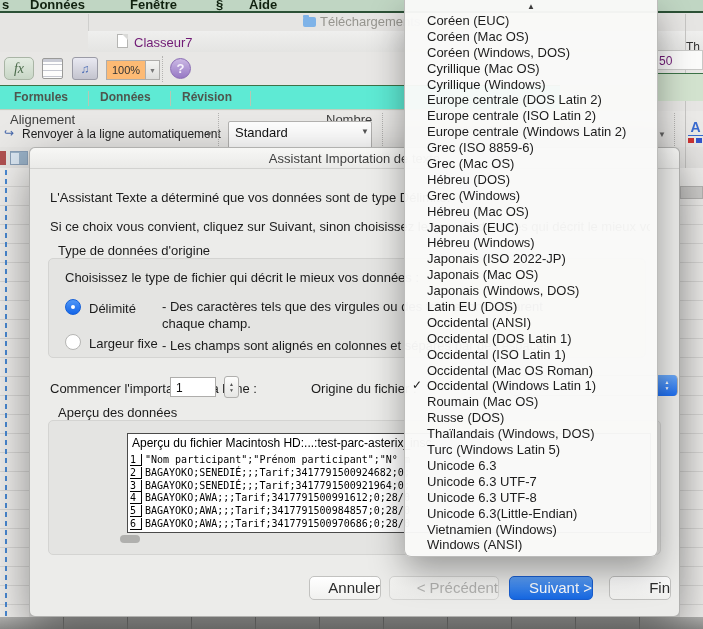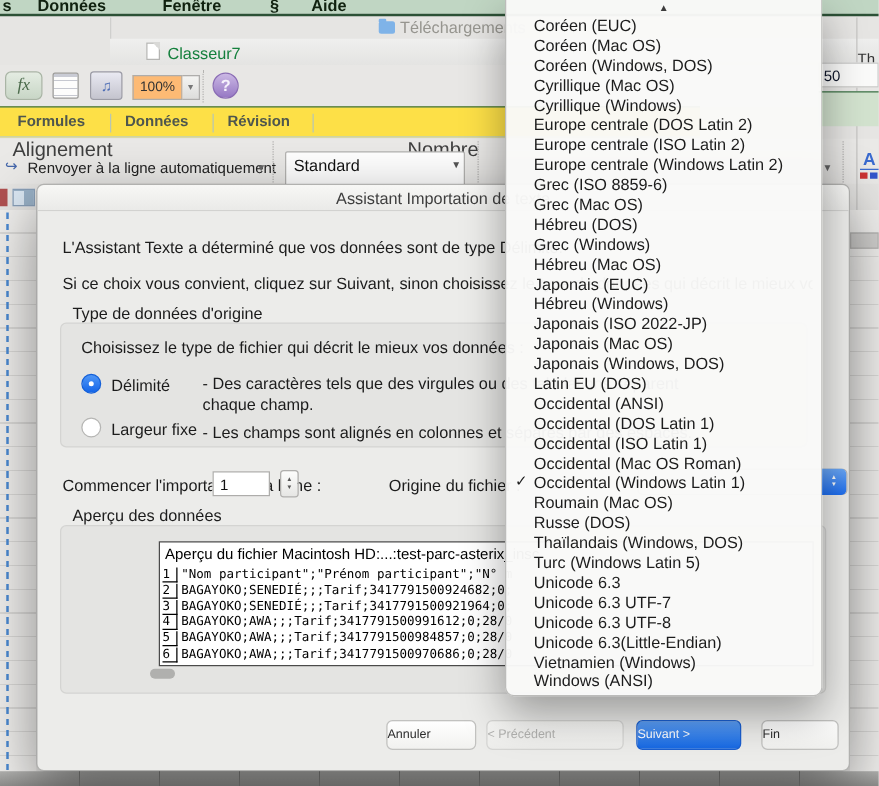--- a/index.html
+++ b/index.html
@@ -13,45 +13,45 @@
   .mb-item { position:absolute; top:-3px; font-size:13px; font-weight:bold; color:#10210f; }
 
   
   #finder-title { left:320px; top:14px; font-size:13px; color:#96958f; }
   #finder-folder { left:303px; top:17px; width:13px; height:10px; background:#7fb3e8; border-radius:2px; }
   #finder-folder:before { content:""; position:absolute; left:0; top:-2px; width:6px; height:3px; background:#7fb3e8; border-radius:1px; }
   #win-sep { left:88px; top:14px; width:1px; height:38px; background:#cfcfcd; }
   #classeur-bar { left:88px; top:31px; width:615px; height:21px; background:linear-gradient(#efefee,#e4e4e2); }
   #doc-icon { left:117px; top:34px; width:11px; height:14px; background:#fff; border:1px solid #b5b5b3; }
   #doc-icon:after { content:""; position:absolute; right:-1px; top:-1px; border:3px solid #d9d9d7; border-left-color:transparent; border-bottom-color:transparent; }
-  #classeur-title { left:134px; top:35px; font-size:13px; color:#15803d; }
+  #classeur-title { left:134px; top:35px; font-size:13px; color:#701a75; }
 
   
   #toolbar { left:0; top:52px; width:703px; height:33px; background:#e8e7e5; }
   #fx-btn { left:4px; top:57px; width:30px; height:23px; border:1px solid #a9b5a5; border-radius:5px;
     background:linear-gradient(#e4ece2,#c8d6c6); color:#4a6a4a; font-style:italic;
     font-family:"Liberation Serif",serif; font-size:14px; text-align:center; line-height:21px; }
   #sheet-icon { left:42px; top:58px; width:21px; height:21px; background:#fdfdfc; border:1px solid #9a9a98; border-radius:2px;
     background-image:linear-gradient(#c9cbd4 0 3px, transparent 3px), repeating-linear-gradient(to bottom, transparent 0 5px, #c6c8d0 5px 6px); }
   #media-icon { left:72px; top:57px; width:26px; height:23px; background:linear-gradient(#e9e9f2,#c4c4ce); border:1px solid #9b9ba6; border-radius:3px;
     color:#4d6db5; font-size:12px; text-align:center; line-height:22px; }
   #zoom-select { left:106px; top:60px; width:40px; height:20px; background:#fdba74; border:1px solid #aeadab; font-size:11px; color:#333; text-align:center; line-height:18px; }
   #zoom-arrow { left:146px; top:60px; width:14px; height:20px; background:linear-gradient(#f4f4f2,#dddddb); border:1px solid #aeadab; border-left:none; font-size:7px; color:#777; text-align:center; line-height:19px; }
   .vdots { width:1px; border-left:1px dotted #b4b3b1; }
   #help-btn { left:170px; top:58px; width:21px; height:21px; border-radius:50%; background:linear-gradient(#cbb8e4,#9678c4); border:1px solid #8a6cb4;
     color:#f6f2fc; font-weight:bold; font-size:13px; text-align:center; line-height:20px; }
 
   
-  #tabsbar { left:0; top:85px; width:560px; height:25px; background:#fde047; border-top:1px solid #3c7247; border-bottom:1px solid #c0cfbd;padding-left:38px; }
+  #tabsbar { left:0; top:85px; width:560px; height:25px; background:#5eead4; border-top:1px solid #3c7247; border-bottom:1px solid #c0cfbd;padding-left:38px; }
   .tab { position:absolute; top:4px; font-size:12px; font-weight:bold; color:#4e564e; }
   .tabsep { position:absolute; top:5px; width:1px; height:15px; background:#b7c6b4; }
 
   
   #ribbonrow { left:0; top:111px; width:703px; height:36px; background:#eae9e7; }
-  .grp-label { position:absolute; top:1px; font-size:16px; color:#3f3f3f; }
+  .grp-label { position:absolute; top:1px; font-size:13px; color:#3f3f3f; }
   #wrap-icon { left:4px; top:15px; width:15px; height:15px; color:#4466aa; font-size:12px; }
   #wrap-label { left:22px; top:16px; font-size:12px; color:#222; }
   #wrap-arrow { left:205px; top:19px; font-size:8px; color:#666; }
   #num-select { left:228px; top:10px; width:144px; height:36px; background:#fff; border:1px solid #b4b3b1; border-radius:2px; }
   #num-select .val { position:absolute; left:6px; top:3px; font-size:13px; color:#111; }
   #num-select .arr { position:absolute; right:2px; top:5px; font-size:8px; color:#555; }
   #right-arrow { left:658px; top:19px; font-size:8px; color:#666; }
   #fmt-a { left:688px; top:8px; width:15px; font-size:14px; font-weight:bold; color:#3a6bd0; border-bottom:1px solid #3a6bd0; text-align:center; }
   #fmt-sq-r { left:688px; top:27px; width:6px; height:5px; background:#cc3333; }
   #fmt-sq-b { left:696px; top:27px; width:6px; height:5px; background:#3355cc; }
@@ -96,21 +96,21 @@
     background:linear-gradient(#6aa7f6,#1e6ef0); color:#fff; font-size:5px; text-align:center; line-height:6px; padding-top:4px; }
   #preview-box { left:18px; top:272px; width:613px; height:135px; }
   #preview-white { position:absolute; left:78px; top:12px; width:524px; height:100px; background:#fff; border:1px solid #4a4a4a; overflow:hidden; }
   #file-line { position:absolute; left:4px; top:2px; font-size:12px; color:#000; white-space:nowrap; }
   #prev-rows { position:absolute; left:2px; top:20px; right:0; }
   .prev-row { height:12.8px; font-family:"DejaVu Sans Mono",monospace; font-size:10px; color:#000; white-space:nowrap; display:flex; }
   .prev-num { display:inline-block; width:12px; flex:0 0 12px; border-right:1px solid #000; border-bottom:1px solid #000; height:12px; }
   .prev-txt { padding-left:3px; }
   #hthumb { position:absolute; left:71px; top:114px; width:20px; height:8px; background:#b0b0ae; border-radius:4px; }
 
-  .btn { position:absolute; top:428px; height:24px; border-radius:5px; font-size:10px; text-align:left; line-height:22px;
+  .btn { position:absolute; top:428px; height:24px; border-radius:5px; font-size:15px; text-align:right; line-height:22px;
     background:linear-gradient(#ffffff,#f1f1ef); border:1px solid #c2c2c0; color:#2c2c2c; }
   .btn.disabled { color:#b2b2b0; background:linear-gradient(#f6f6f4,#ededeb); border-color:#d5d5d3; }
   .btn.primary { background:linear-gradient(#5b9ff7,#1668e3); border-color:#1a5fd0; color:#fff; }
 
   
   #enc-menu { left:404px; top:0; width:254px; height:557px; background:rgba(249,249,248,0.97);
     border:1px solid #bcbcba; border-top:none; border-radius:0 0 7px 7px;
     box-shadow:0 14px 34px rgba(0,0,0,0.35); z-index:20; overflow:hidden; }
   #enc-scroll-up { height:13px; text-align:center; font-size:8px; color:#3c3c3c; line-height:14px; }
   .enc-item { position:relative; height:15.9px; line-height:15.9px; font-size:13px; color:#1c1c1c; padding-left:22px; white-space:nowrap; }
@@ -168,21 +168,21 @@
   <span id="right-arrow" class="abs">▼</span>
   <div class="abs vdots" style="left:674px; top:2px; height:33px;"></div>
   <div id="fmt-a" class="abs">A</div>
   <div id="fmt-sq-r" class="abs"></div>
   <div id="fmt-sq-b" class="abs"></div>
 </div>
 <div id="th-label" class="abs">Th</div>
 <div id="right-winsep" class="abs"></div>
 
 <div class="abs" style="left:655px; top:50px; width:48px; height:20px; background:#fafaf9; border:1px solid #c8c8c6;">
-  <span style="position:absolute; left:3px; top:3px; font-size:12px; color:#0f172a;">50</span>
+  <span style="position:absolute; left:3px; top:3px; font-size:12px; color:#701a75;">50</span>
 </div>
 <div class="abs" style="left:655px; top:73px; width:48px; height:28px; background:#d2e2ce; border-top:1px solid #3c7247;"></div>
 
 <div id="border-icon" class="abs"></div>
 <div id="red-icon" class="abs"></div>
 
 <div id="strip-left" class="abs sheet-strip"></div>
 <div id="strip-right" class="abs sheet-strip"></div>
 <div id="pagebreak" class="abs"></div>
 <div id="gray-cell" class="abs"></div>

